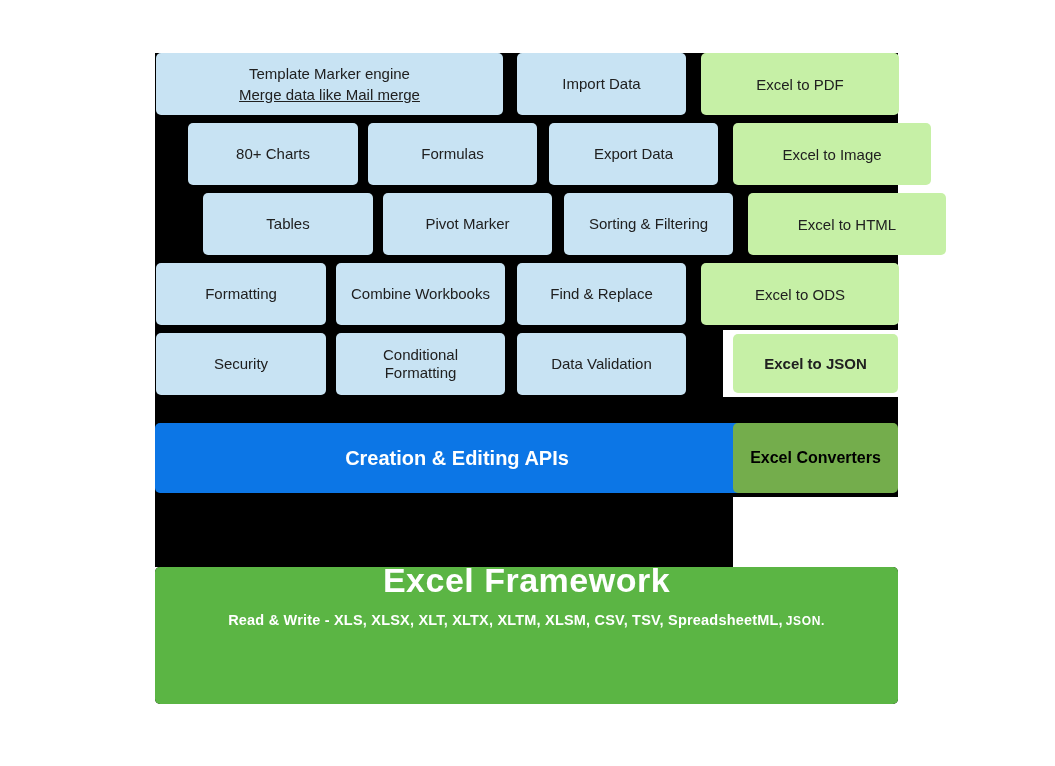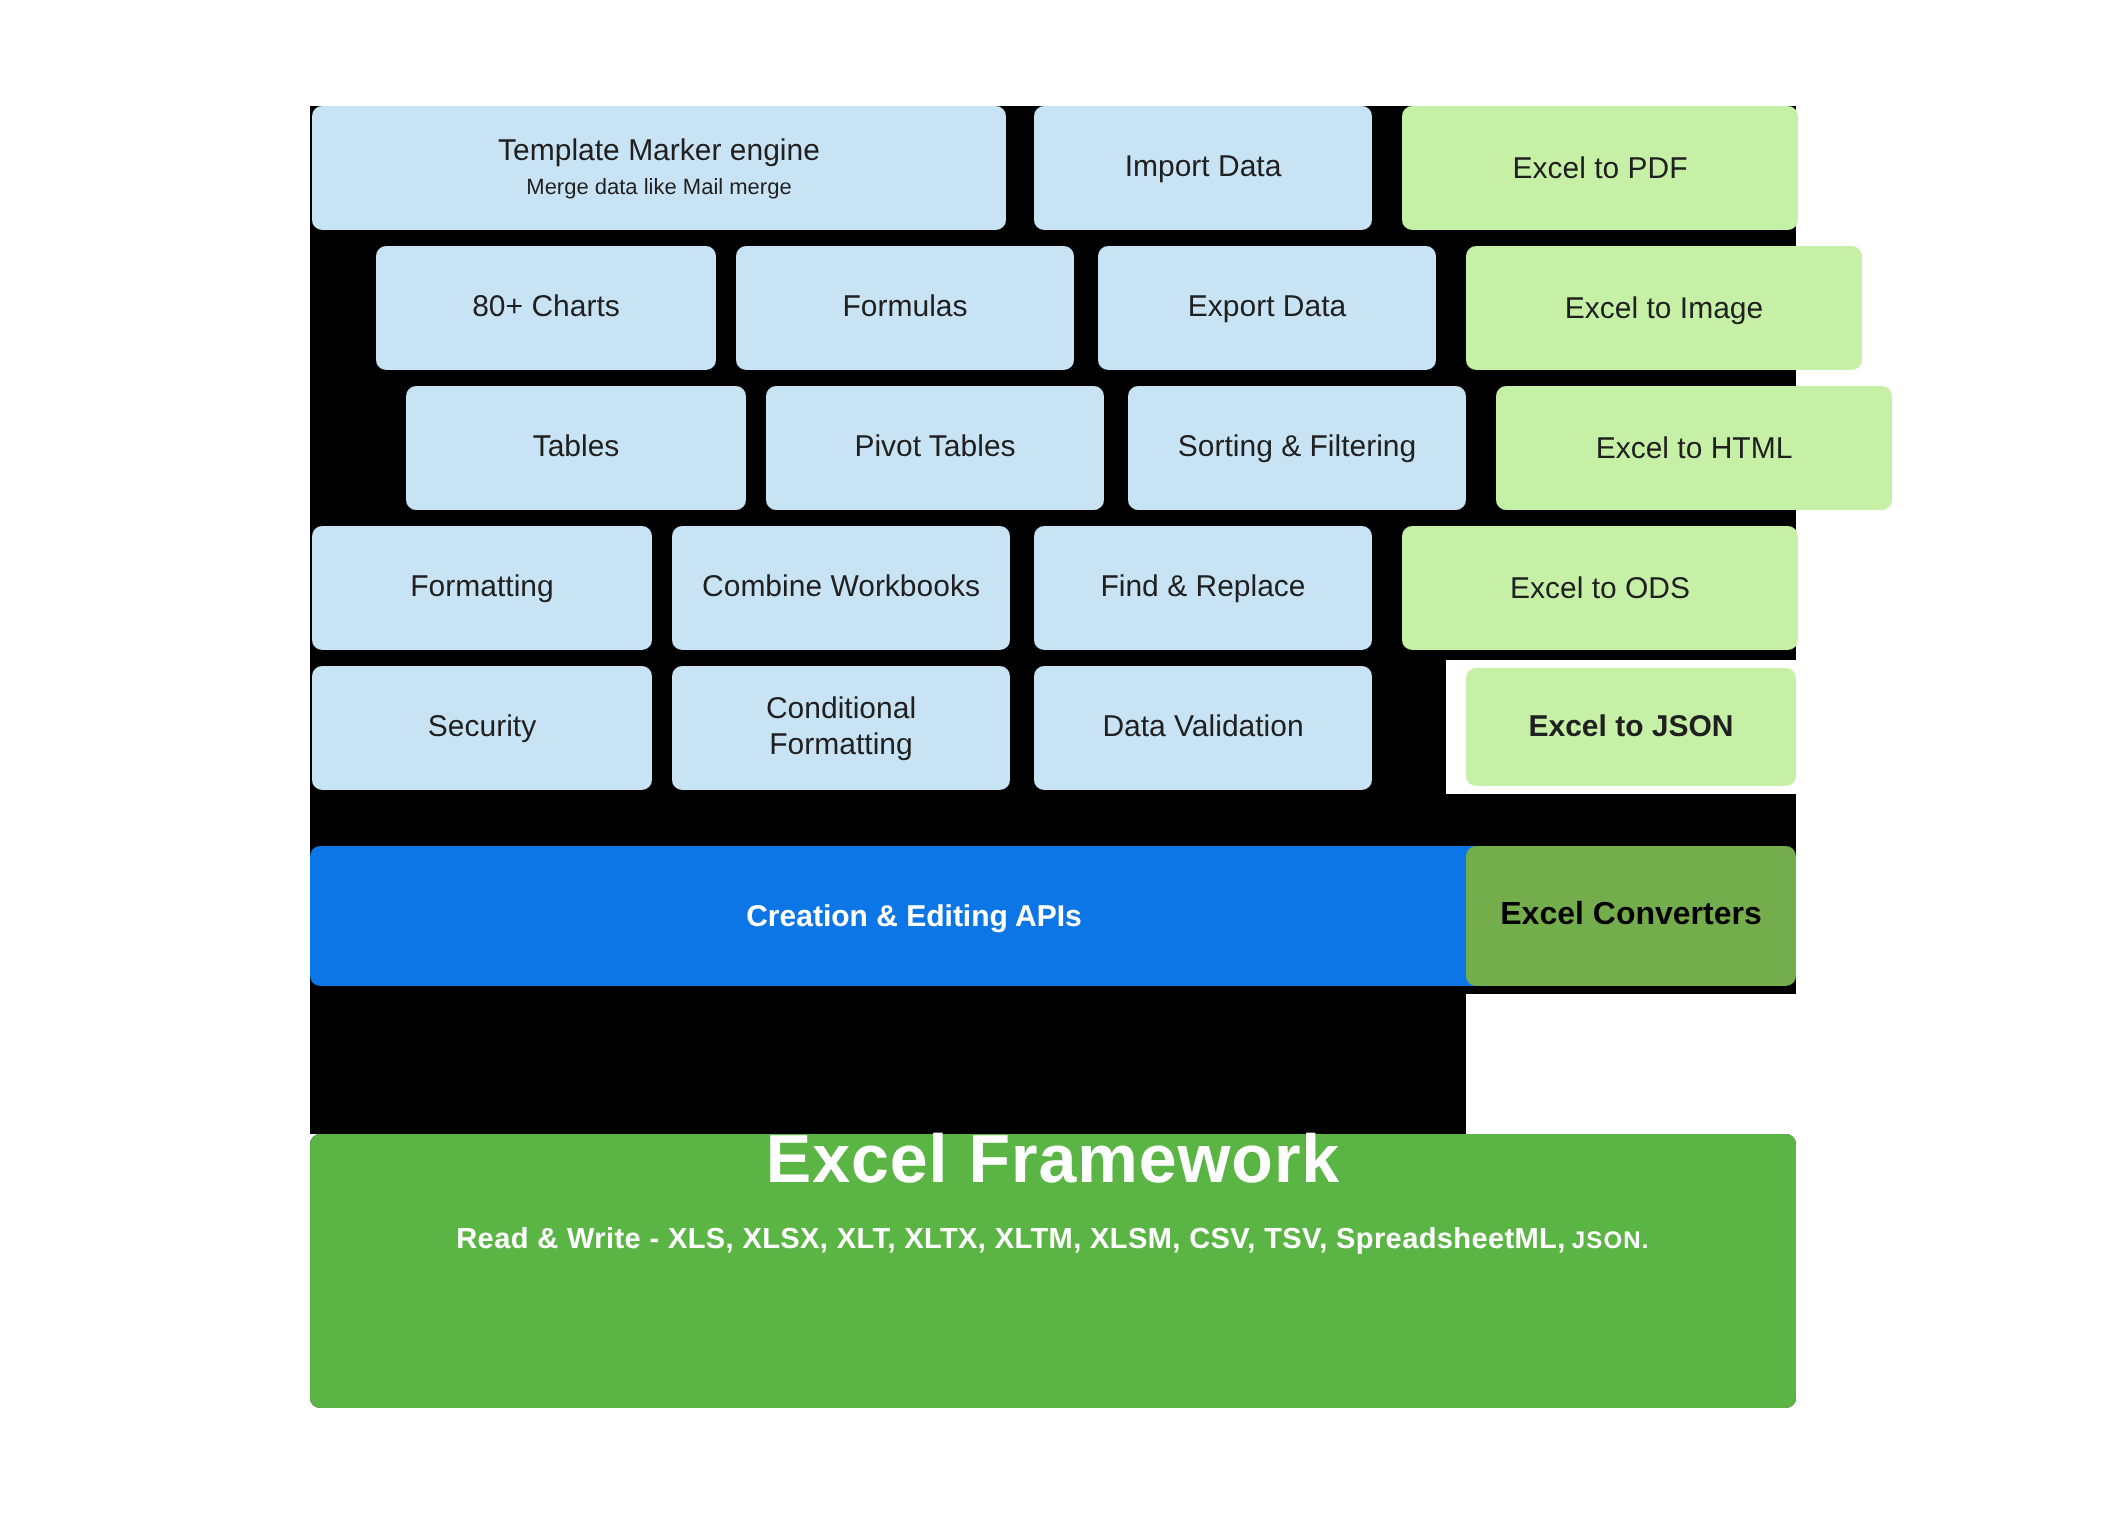--- a/index.html
+++ b/index.html
@@ -30,40 +30,40 @@
     color: #202020; font-size: 15px; line-height: 1.2;
   }
   .c1 { left: 156px; width: 170px; }
   .c2 { left: 336px; width: 169px; }
   .c3 { left: 517px; width: 169px; }
   .r1 { top: 53px; }  .r2 { top: 123px; margin-left: 32px; } .r3 { top: 193px; margin-left: 47px; }
   .r4 { top: 263px; } .r5 { top: 333px; }
   .pad-narrow { padding: 0 28px; }
 
   .cell-template { left: 156px; width: 347px; }
-  .cell-template .tm-sub { font-size: 11px; margin-top: 3px; color: #202020; }
+  .cell-template .tm-sub { font-size: 15px; margin-top: 3px; color: #202020; text-decoration: underline; }
 
   
   .gcell {
     background: var(--converter-box-bg, #c6f0a6);
     border-radius: 5px;
     left: 701px; width: 198px; height: 62px;
     display: flex; align-items: center; justify-content: center;
     text-align: center; color: #202020; font-size: 15px;
   }
   .json-wrap { left: 723px; top: 330px; width: 177px; height: 67px; background: #ffffff; }
   .json-box  { left: 733px; top: 334px; width: 165px; height: 59px; font-weight: bold; }
 
   
   .apis-bar {
     left: 155px; top: 423px; width: 604px; height: 70px;
     background: var(--apis-bar-bg, #0c76e6);
     border-radius: 5px;
     display: flex; align-items: center; justify-content: center;
-    color: #ffffff; font-weight: bold; font-size: 15px;
+    color: #ffffff; font-weight: bold; font-size: 20px;
   }
   .conv-footer {
     left: 733px; top: 423px; width: 165px; height: 70px;
     background: var(--converters-footer-bg, #74ad4c);
     border-radius: 5px;
     display: flex; align-items: center; justify-content: center;
     color: #000000; font-weight: bold; font-size: 16px;
   }
   .framework {
     left: 155px; top: 567px; width: 743px; height: 137px;
@@ -95,21 +95,21 @@
     <div>Template Marker engine</div>
     <div class="tm-sub">Merge data like Mail merge</div>
   </div>
   <div class="abs cell c3 r1">Import Data</div>
 
   <div class="abs cell c1 r2">80+ Charts</div>
   <div class="abs cell c2 r2">Formulas</div>
   <div class="abs cell c3 r2">Export Data</div>
 
   <div class="abs cell c1 r3">Tables</div>
-  <div class="abs cell c2 r3">Pivot Tables</div>
+  <div class="abs cell c2 r3">Pivot Marker</div>
   <div class="abs cell c3 r3">Sorting &amp; Filtering</div>
 
   <div class="abs cell c1 r4">Formatting</div>
   <div class="abs cell c2 r4">Combine Workbooks</div>
   <div class="abs cell c3 r4">Find &amp; Replace</div>
 
   <div class="abs cell c1 r5">Security</div>
   <div class="abs cell c2 r5 pad-narrow">Conditional Formatting</div>
   <div class="abs cell c3 r5">Data Validation</div>
 

